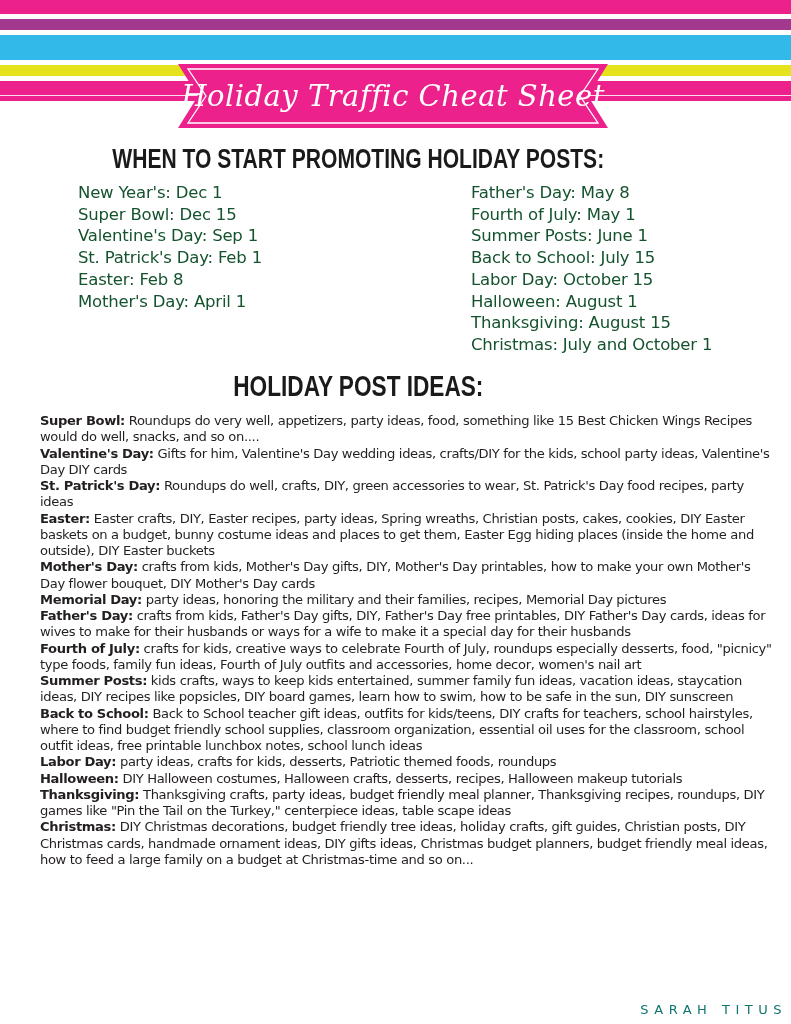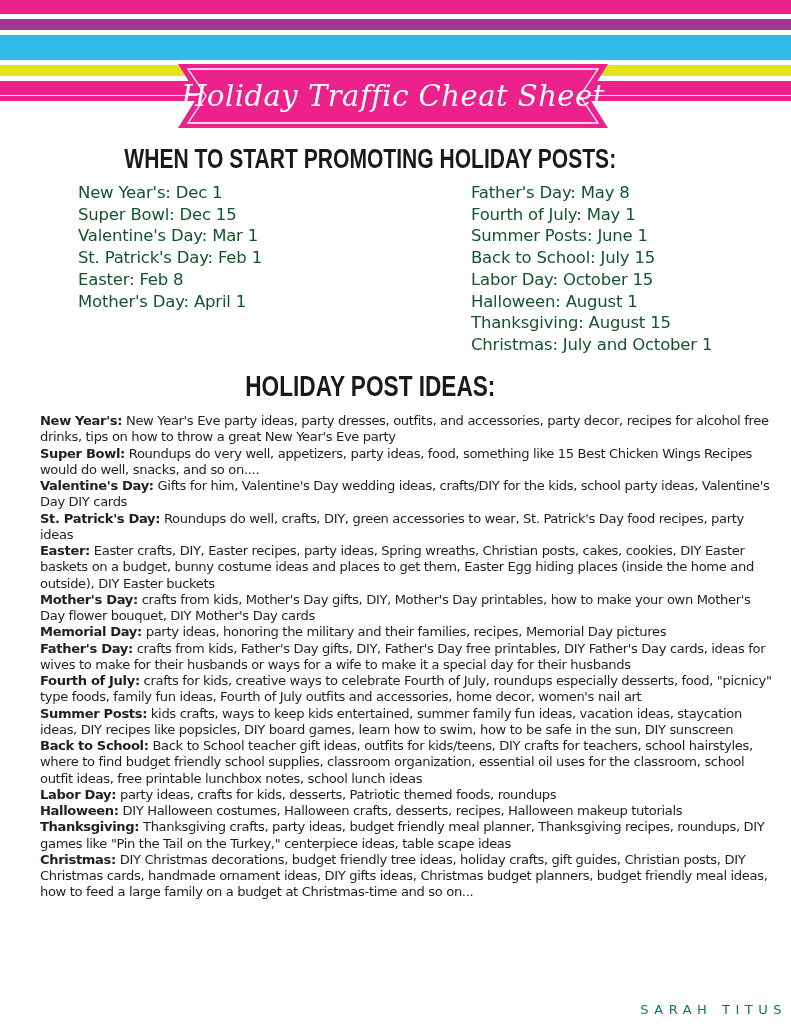--- a/index.html
+++ b/index.html
@@ -41,21 +41,21 @@
       line-height: 64px;
       text-align: center;
       color: #ffffff;
       font-family: "DejaVu Serif", serif;
       font-style: italic;
       font-size: 29px;
       letter-spacing: 0.5px;
     }
     .heading {
       position: absolute;
-      left: 12px;
+      left: 0;
       width: 717px;
       text-align: center;
       font-family: "Liberation Sans", sans-serif;
       font-weight: bold;
       color: #1a1a1a;
       transform-origin: center;
     }
     .heading span {
       display: inline-block;
       transform: scaleX(0.78);
@@ -124,21 +124,21 @@
   <div class="banner-title">Holiday Traffic Cheat Sheet</div>
 </div>
 
 <div class="heading" style="top:143px; font-size:27px; line-height:32px;">
   <span>WHEN TO START PROMOTING HOLIDAY POSTS:</span>
 </div>
 
 <ul class="dates-col" style="left:78px; top:182px;">
   <li>New Year's: Dec 1</li>
   <li>Super Bowl: Dec 15</li>
-  <li>Valentine's Day: Mar 1</li>
+  <li>Valentine's Day: Sep 1</li>
   <li>St. Patrick's Day: Feb 1</li>
   <li>Easter: Feb 8</li>
   <li>Mother's Day: April 1</li>
 </ul>
 
 <ul class="dates-col" style="left:471px; top:182px;">
   <li>Father's Day: May 8</li>
   <li>Fourth of July: May 1</li>
   <li>Summer Posts: June 1</li>
   <li>Back to School:  July 15</li>
@@ -146,21 +146,20 @@
   <li>Halloween: August 1</li>
   <li>Thanksgiving: August 15</li>
   <li>Christmas: July and October 1</li>
 </ul>
 
 <div class="heading" style="top:370px; font-size:29px; line-height:32px;">
   <span>HOLIDAY POST IDEAS:</span>
 </div>
 
 <ul class="ideas">
-  <li><span class="label">New Year's:</span><span> New Year's Eve party ideas, party dresses, outfits, and accessories, party decor, recipes for alcohol free drinks, tips on how to throw a great New Year's Eve party</span></li>
   <li><span class="label">Super Bowl:</span><span> Roundups do very well, appetizers, party ideas, food, something like 15 Best Chicken Wings Recipes would do well, snacks, and so on....</span></li>
   <li><span class="label">Valentine's Day:</span><span> Gifts for him, Valentine's Day wedding ideas, crafts/DIY for the kids, school party ideas, Valentine's Day DIY cards</span></li>
   <li><span class="label">St. Patrick's Day:</span><span> Roundups do well, crafts, DIY, green accessories to wear, St. Patrick's Day food recipes, party ideas</span></li>
   <li><span class="label">Easter:</span><span> Easter crafts, DIY, Easter recipes, party ideas, Spring wreaths, Christian posts, cakes, cookies, DIY Easter baskets on a budget, bunny costume ideas and places to get them, Easter Egg hiding places (inside the home and outside), DIY Easter buckets</span></li>
   <li><span class="label">Mother's Day:</span><span> crafts from kids, Mother's Day gifts, DIY, Mother's Day printables, how to make your own Mother's Day flower bouquet, DIY Mother's Day cards</span></li>
   <li><span class="label">Memorial Day:</span><span> party ideas, honoring the military and their families, recipes, Memorial Day pictures</span></li>
   <li><span class="label">Father's Day:</span><span> crafts from kids, Father's Day gifts, DIY, Father's Day free printables, DIY Father's Day cards, ideas for wives to make for their husbands or ways for a wife to make it a special day for their husbands</span></li>
   <li><span class="label">Fourth of July:</span><span> crafts for kids, creative ways to celebrate Fourth of July, roundups especially desserts, food, "picnicy" type foods, family fun ideas, Fourth of July outfits and accessories, home decor, women's nail art</span></li>
   <li><span class="label">Summer Posts:</span><span> kids crafts, ways to keep kids entertained, summer family fun ideas, vacation ideas, staycation ideas, DIY recipes like popsicles, DIY board games, learn how to swim, how to be safe in the sun, DIY sunscreen</span></li>
   <li><span class="label">Back to School:</span><span> Back to School teacher gift ideas, outfits for kids/teens, DIY crafts for teachers, school hairstyles, where to find budget friendly school supplies, classroom organization, essential oil uses for the classroom, school outfit ideas, free printable lunchbox notes, school lunch ideas</span></li>

